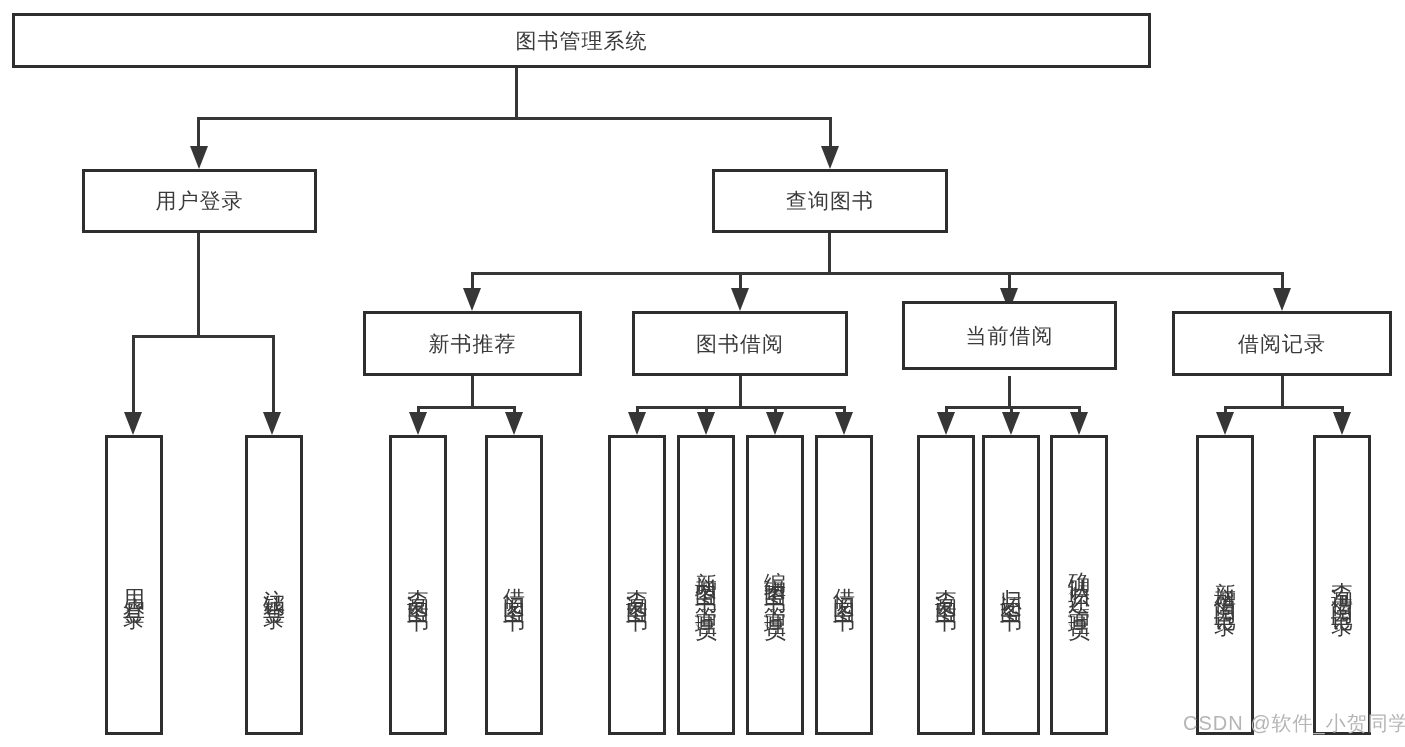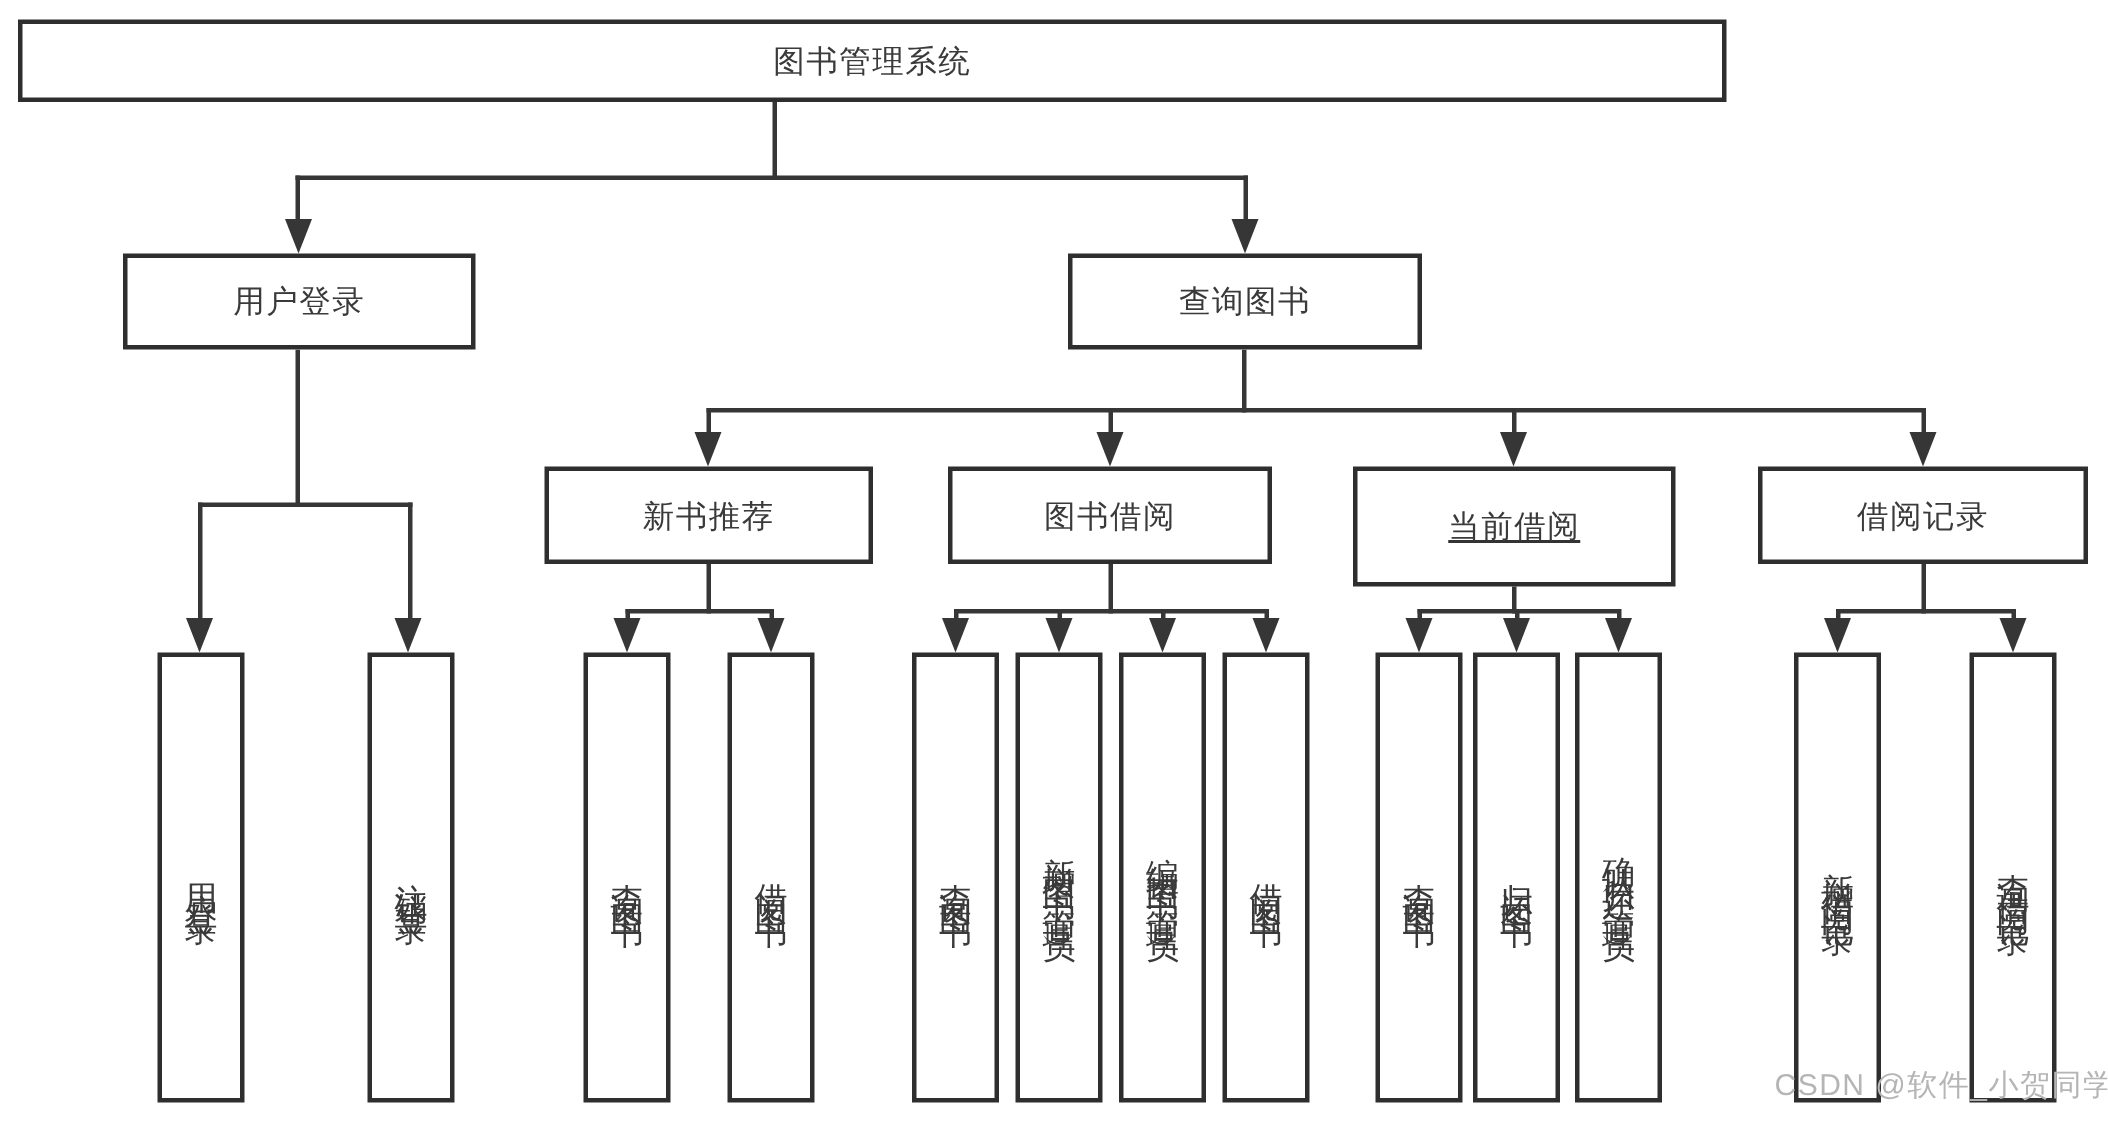--- a/index.html
+++ b/index.html
@@ -101,21 +101,21 @@
   <div class="arrow" style="left:731px; top:288px;"></div>
   <div class="arrow" style="left:1000px; top:288px;"></div>
   <div class="arrow" style="left:1273px; top:288px;"></div>
 
   <div class="box" style="left:632px; top:311px; width:216px; height:65px;">
     <span class="hlbl">图书借阅</span>
   </div>
   <div class="box" style="left:363px; top:311px; width:219px; height:65px;">
     <span class="hlbl">新书推荐</span>
   </div>
-  <div class="box" style="left:902px; top:311px; width:215px; height:80px;text-decoration:underline;">
+  <div class="box" style="left:902px; top:301px; width:215px; height:69px;">
     <span class="hlbl">当前借阅</span>
   </div>
   <div class="box" style="left:1172px; top:311px; width:220px; height:65px;">
     <span class="hlbl">借阅记录</span>
   </div>
 
   <div class="ln" style="left:471px; top:376px; width:3px; height:33px;"></div>
   <div class="ln" style="left:417px; top:406px; width:99px; height:3px;"></div>
   <div class="ln" style="left:417px; top:406px; width:3px; height:8px;"></div>
   <div class="ln" style="left:513px; top:406px; width:3px; height:8px;"></div>

